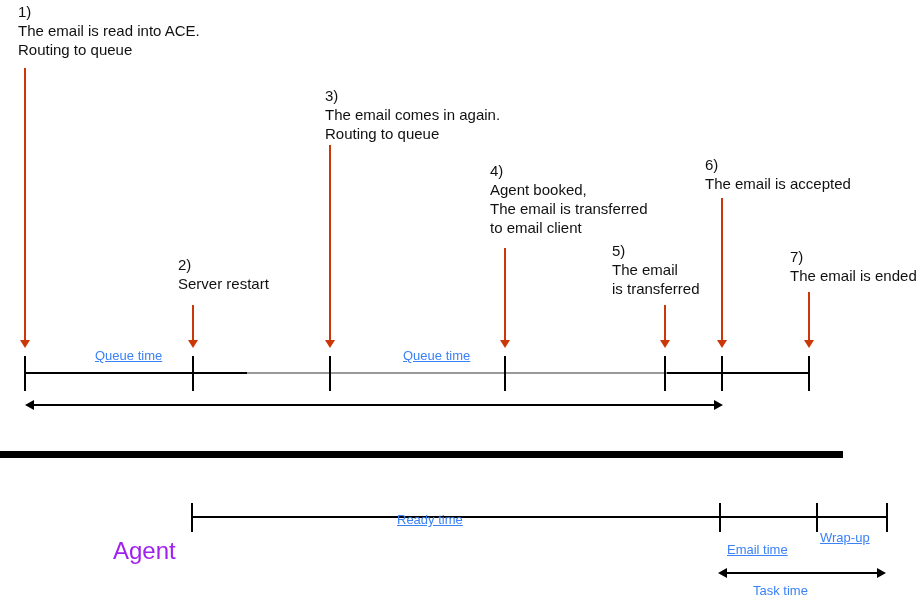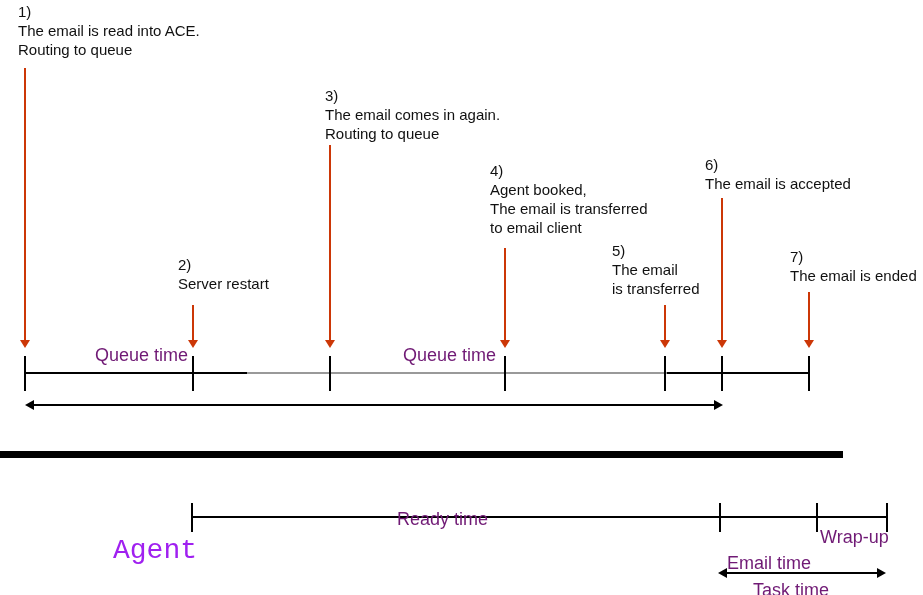--- a/index.html
+++ b/index.html
@@ -47,24 +47,25 @@
   .tick {
     position: absolute;
     width: 2px;
     height: 35px;
     background: #000000;
   }
   .tick.short { height: 29px; }
   
   .lbl {
     position: absolute;
-    font-size: 18px;
+    font-size: 13px;
     line-height: 17px;
     white-space: nowrap;
-    color: #701a75;
+    color: #3b82f6;
+    text-decoration: underline;
   }
   
   .darrow {
     position: absolute;
     height: 0;
     border-top: 2px solid #000000;
   }
   .darrow::before {
     content: "";
     position: absolute;
@@ -84,25 +85,24 @@
     border-left: 9px solid #000000;
   }
   
   .bar {
     position: absolute;
     height: 7px;
     background: #000000;
   }
   .agent {
     position: absolute;
-    font-size: 28px;
+    font-size: 24px;
     line-height: 26px;
     color: var(--agent-label, #A020F0);
     white-space: nowrap;
-    font-family: Liberation Mono, monospace;
   }
 </style>
 </head>
 <body>
 
 <div class="canvas">
 
   <div class="note" style="left:18px; top:2px">1)
 The email is read into ACE.
 Routing to queue</div>
@@ -150,19 +150,19 @@
 
   <div class="agent" style="left:113px; top:538px">Agent</div>
 
   <div class="hline" style="left:192px; top:516px; width:695px"></div>
   <div class="tick short" style="left:191px; top:503px"></div>
   <div class="tick short" style="left:719px; top:503px"></div>
   <div class="tick short" style="left:816px; top:503px"></div>
   <div class="tick short" style="left:886px; top:503px"></div>
 
   <div class="lbl" style="left:397px; top:511px">Ready time</div>
-  <div class="lbl" style="left:727px; top:555px">Email time</div>
+  <div class="lbl" style="left:727px; top:541px">Email time</div>
   <div class="lbl" style="left:820px; top:529px">Wrap-up</div>
 
   <div class="darrow" style="left:727px; top:572px; width:150px"></div>
   <div class="lbl" style="left:753px; top:582px">Task time</div>
 
 </div>
 
 </body></html>

